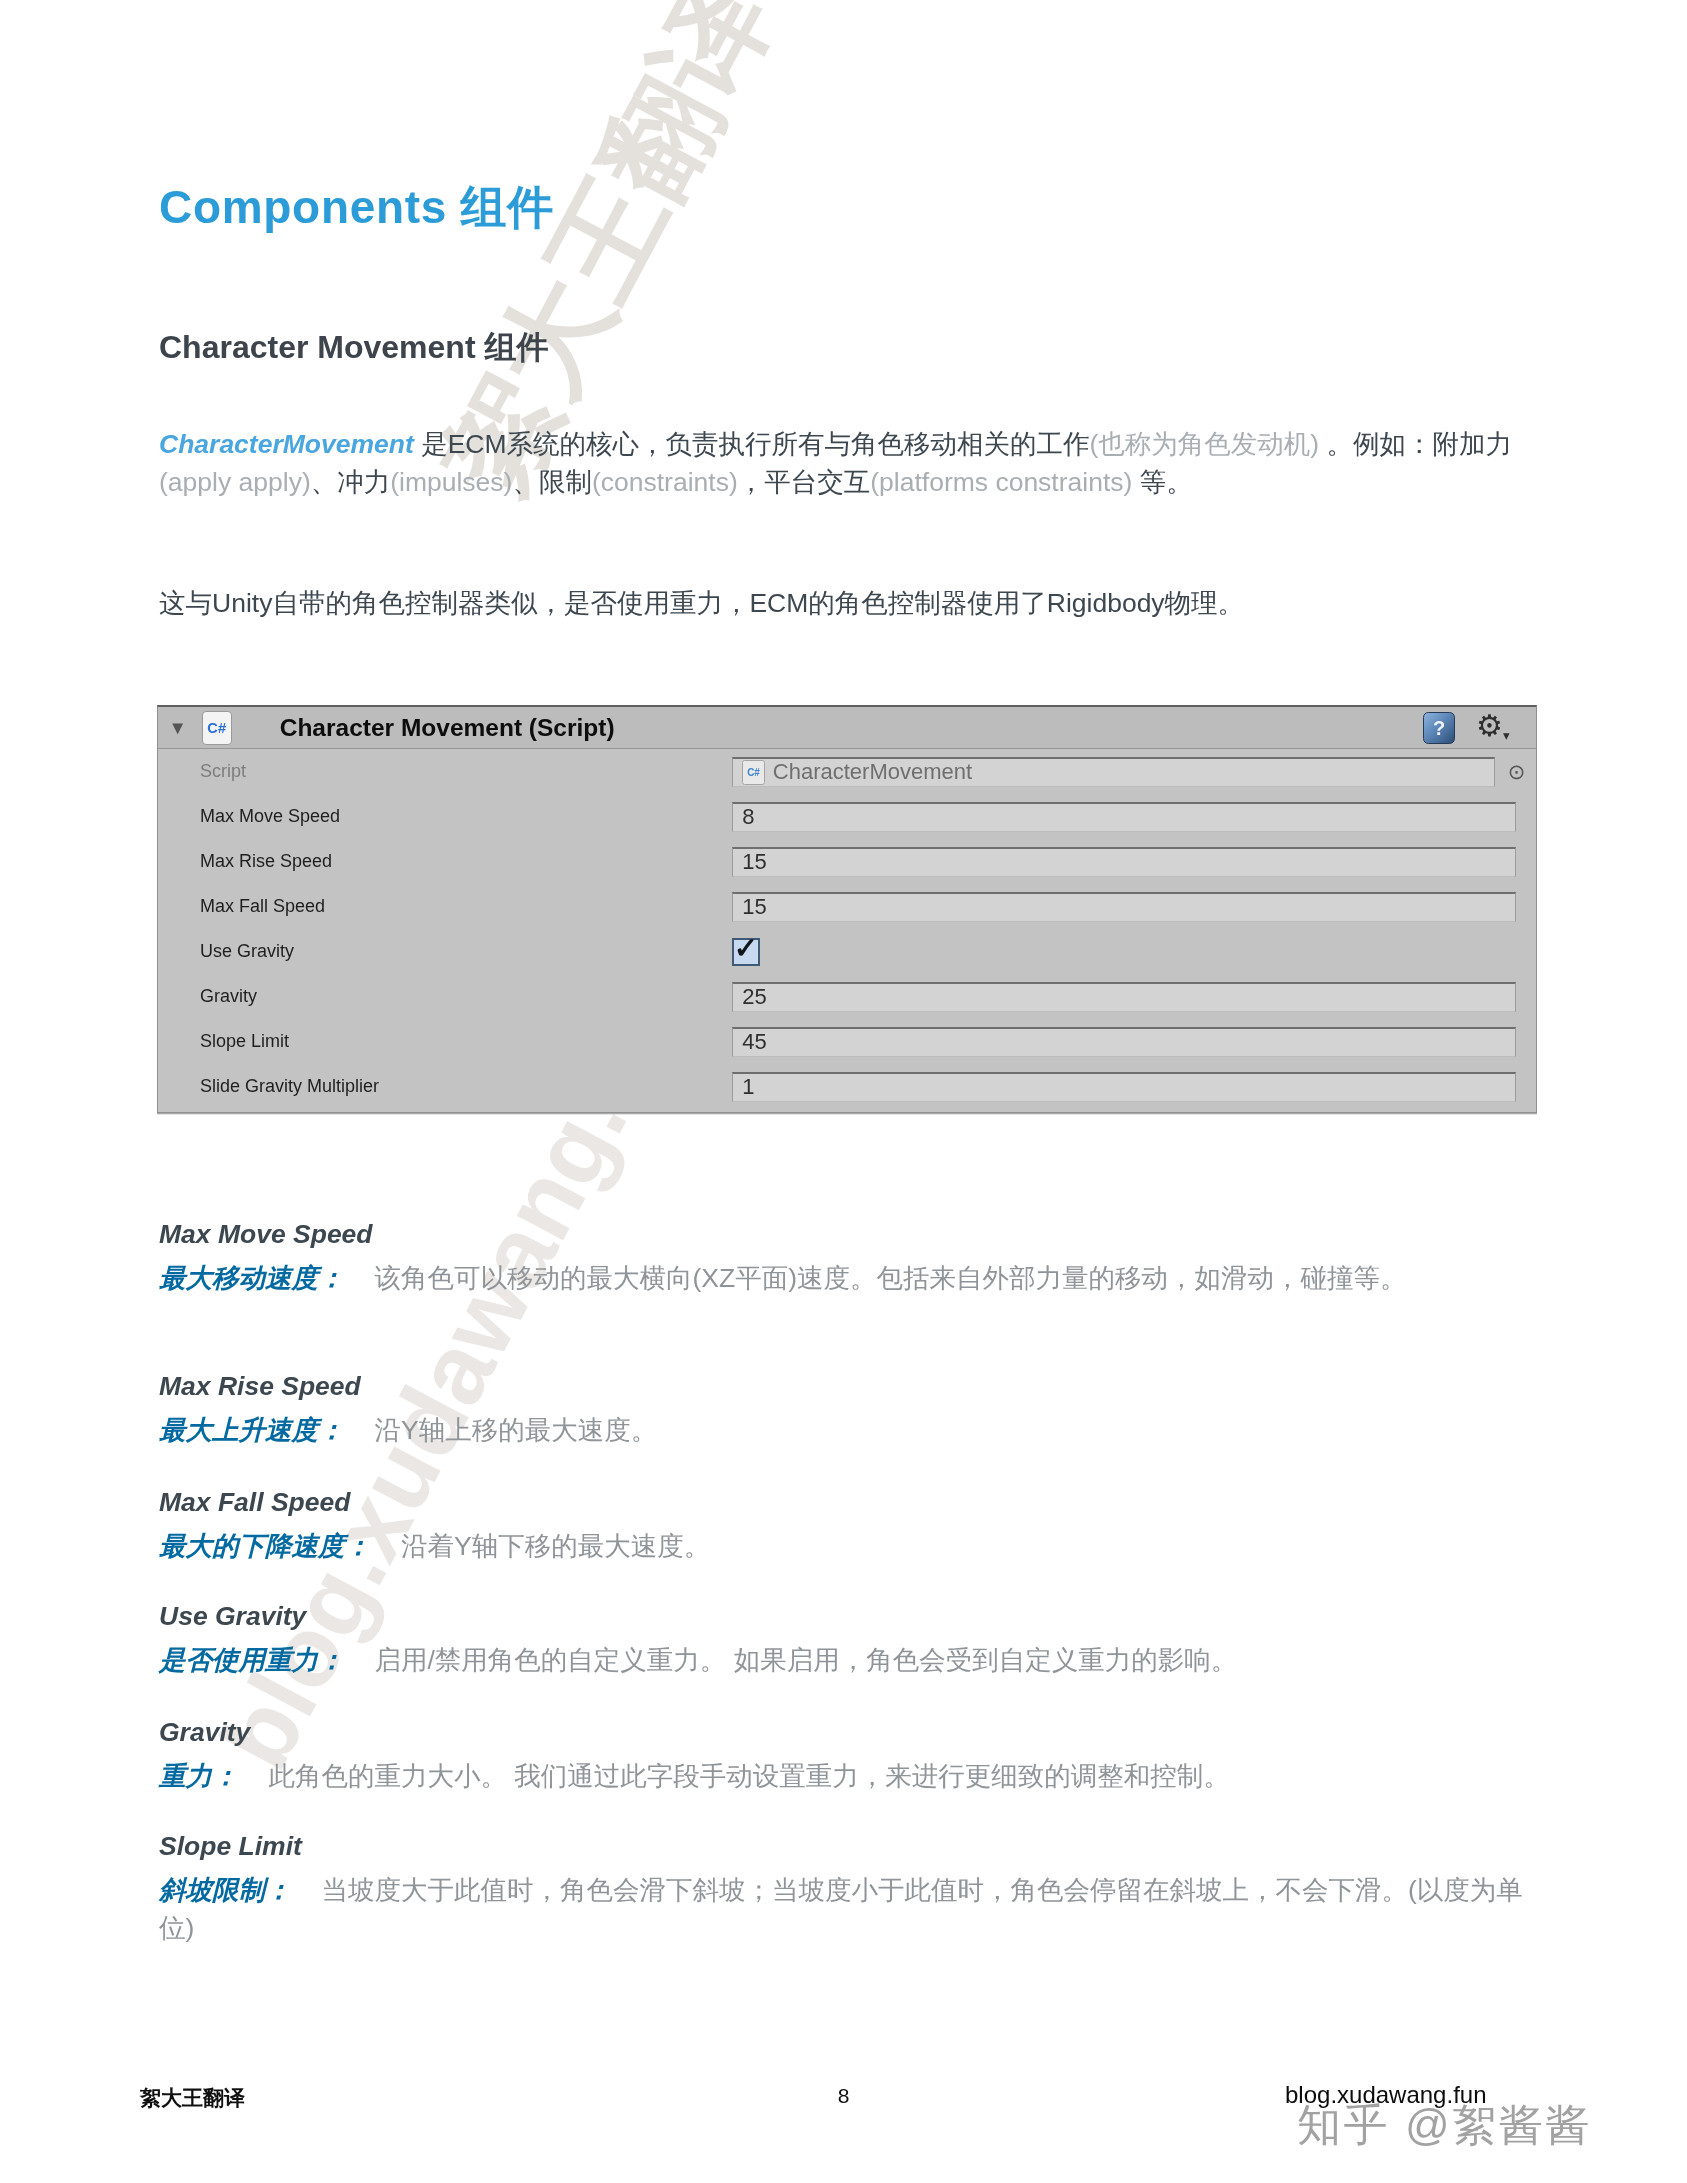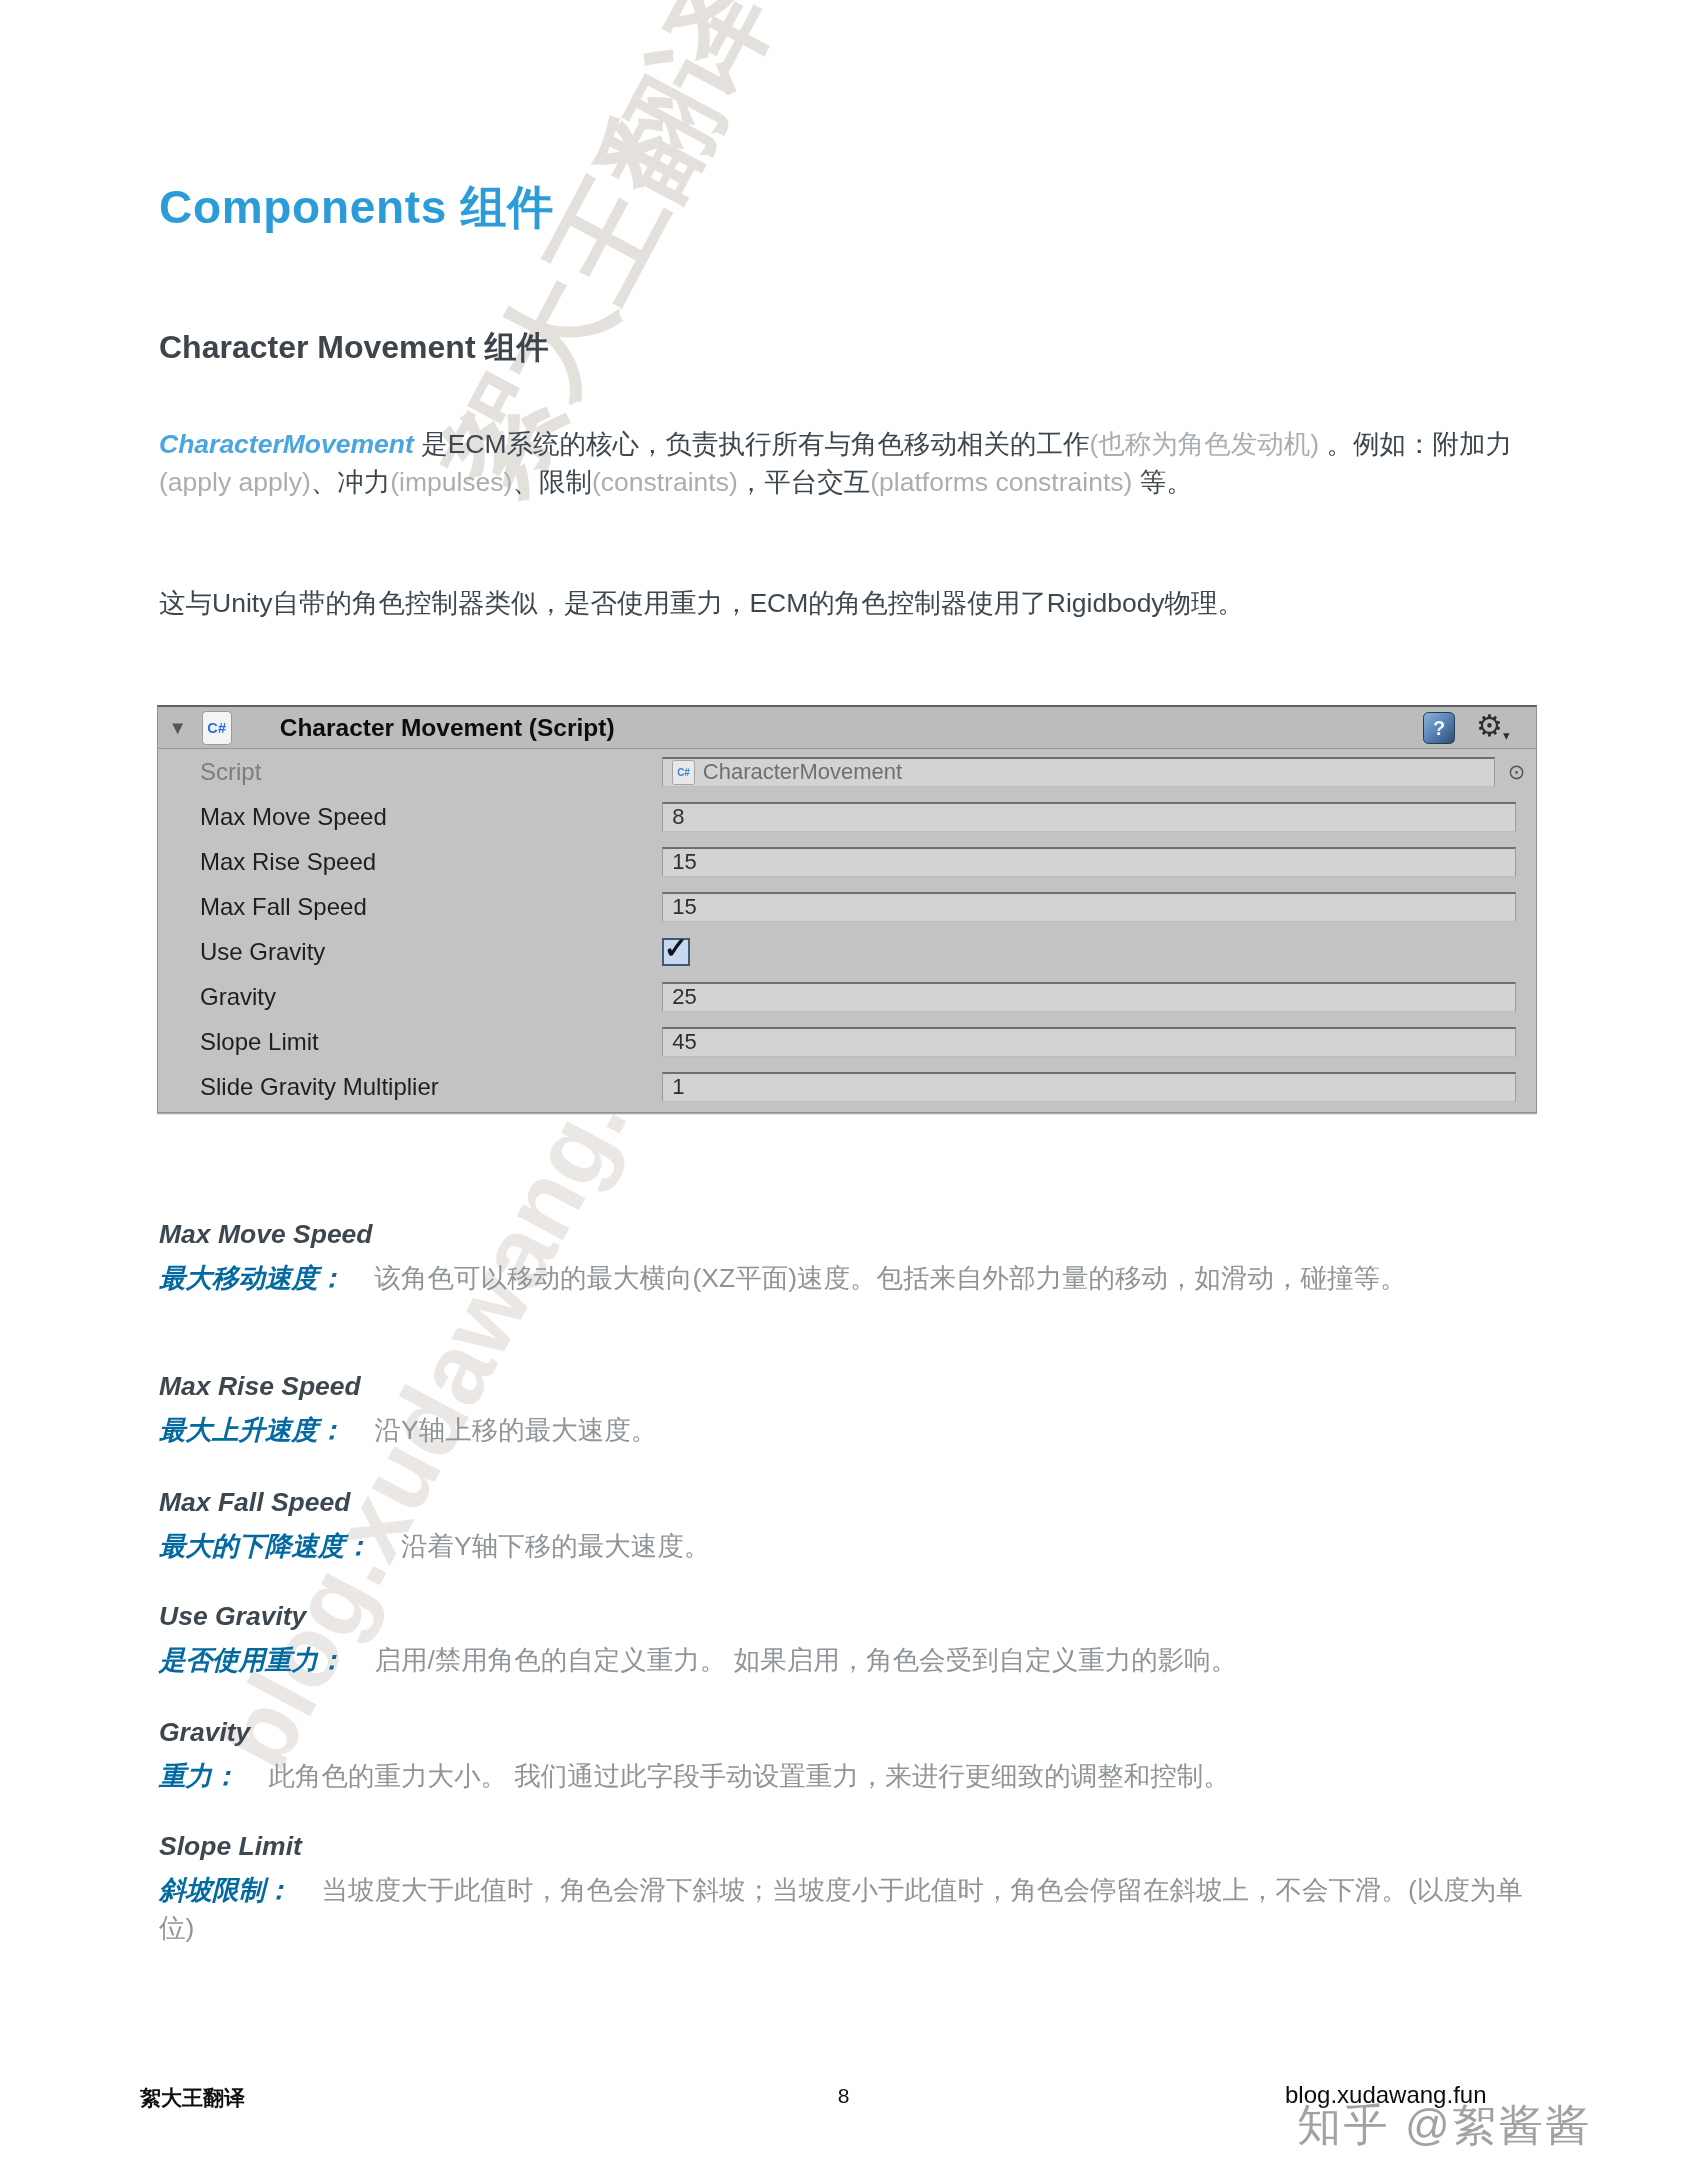--- a/index.html
+++ b/index.html
@@ -34,21 +34,21 @@
           display:flex;align-items:center;justify-content:center;box-sizing:border-box;}
   .csicon i{font-style:normal;color:#2a6fd4;font-weight:bold;font-size:14.6px;}
   .insp-title{font-weight:bold;color:#0d0d0d;font-size:24.5px;margin-left:48px;}
   .help{position:absolute;right:81px;top:5.3px;width:32px;height:32px;border-radius:5.3px;
         background:linear-gradient(135deg,#8db3de 0%,#5d87b8 45%,#2c4e77 100%);
         color:#eef4fb;font-weight:bold;font-size:20px;display:flex;align-items:center;justify-content:center;
         border:1.3px solid #243a56;box-sizing:border-box;}
   .gear{position:absolute;right:26.5px;top:1.3px;color:#2e2e2e;font-size:30px;}
   .gear .caret{font-size:13.2px;color:#2e2e2e;vertical-align:bottom;}
   .insp-row{height:45px;display:flex;align-items:center;position:relative;}
-  .row-label{width:504px;box-sizing:border-box;padding-left:42px;font-size:24px;color:#1f1f1f;}
+  .row-label{width:574px;box-sizing:border-box;padding-left:42px;font-size:18px;color:#1f1f1f;}
   .row-label.dim{color:#7d7d7d;}
   .field{flex:1;height:30px;box-sizing:border-box;background:#d3d3d3;
          border-top:2px solid #6e6e6e;border-left:1.3px solid #9c9c9c;border-right:1.3px solid #9c9c9c;border-bottom:1.3px solid #bdbdbd;
          display:flex;align-items:center;padding-left:9.3px;font-size:22px;color:#2f2f2f;margin-right:20px;}
   .field.obj{color:#6f6f6f;margin-right:41px;}
   .mini-cs{width:22.5px;height:25px;background:#e9e9e9;border:1.3px solid #a5a5a5;border-radius:2.6px;box-sizing:border-box;
            display:flex;align-items:center;justify-content:center;margin-right:8px;}
   .mini-cs i{font-style:normal;color:#3d85cc;font-weight:bold;font-size:10px;}
   .picker{position:absolute;right:10.6px;color:#555;font-size:21px;}
   .checkbox{width:28px;height:28px;box-sizing:border-box;background:#c7d9ee;border:2px solid #3f5a77;

